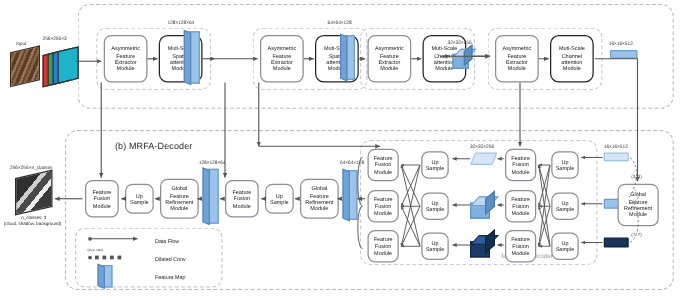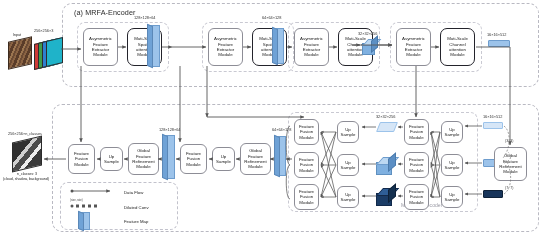--- a/index.html
+++ b/index.html
@@ -57,21 +57,20 @@
       linear-gradient(135deg,#2f2f2f 0 35%,#cfcfcf 35% 45%,#4a4a4a 45% 60%,#ededed 60% 70%,#3a3a3a 70% 100%);
       border:.6px solid #2a2a2a;}
   .label-in{font-size:3.6px;color:#222;}
 </style>
 </head>
 <body>
 
 <div id="root">
 
   <div class="abs group" style="left:62px;top:3px;width:477px;height:84px;"></div>
-  <div class="abs group-title" style="left:74px;top:8px;">(a) MRFA-Encoder</div>
 
   <div class="abs label-in" style="left:13px;top:33px;">Input</div>
   <div class="thumb sat" style="left:8px;top:39px;width:22px;height:26px;transform:skewY(-13deg);"></div>
 
   <div class="abs dim" style="left:34px;top:28px;">256×256×3</div>
   <div class="thumb" style="left:34px;top:36px;">
     <div class="chan" style="left:0px;top:6px;width:15px;height:24px;background:#cf3a35;transform:skewY(-13deg);"></div>
     <div class="chan" style="left:4px;top:5px;width:15px;height:24px;background:#3f9c4a;transform:skewY(-13deg);"></div>
     <div class="chan" style="left:8px;top:4px;width:15px;height:24px;background:#2f7fd0;transform:skewY(-13deg);"></div>
     <div class="chan" style="left:12px;top:3px;width:15px;height:24px;background:#1fb3c9;transform:skewY(-13deg);"></div>
@@ -165,20 +164,21 @@
       <span class="t">Channel</span>
       <span class="t">attention</span>
       <span class="t">Module</span>
     </span>
   </div>
 
   <div class="abs dim" style="left:487px;top:32px;">16×16×512</div>
   <div class="abs" style="left:488px;top:40px;width:22px;height:7px;background:#9cc3ea;border:.6px solid #6d9ccd;border-radius:1px;"></div>
 
   <div class="abs group" style="left:52px;top:104px;width:487px;height:128px;"></div>
+  <div class="abs group-title" style="left:92px;top:112px;">(b) MRFA-Decoder</div>
 
   <div class="abs dim" style="left:8px;top:131px;">256×256×n_classes</div>
   <div class="thumb outimg" style="left:12px;top:139px;width:28px;height:28px;transform:skewY(-13deg);"></div>
   <div class="abs cap2" style="left:17px;top:172px;">n_classes: 3</div>
   <div class="abs cap2" style="left:3px;top:177px;">(cloud, shadow, background)</div>
 
   <div class="abs mod" style="left:68px;top:144px;width:27px;height:30px;">
     <span>
       <span class="t">Feature</span>
       <span class="t">Fusion</span>

